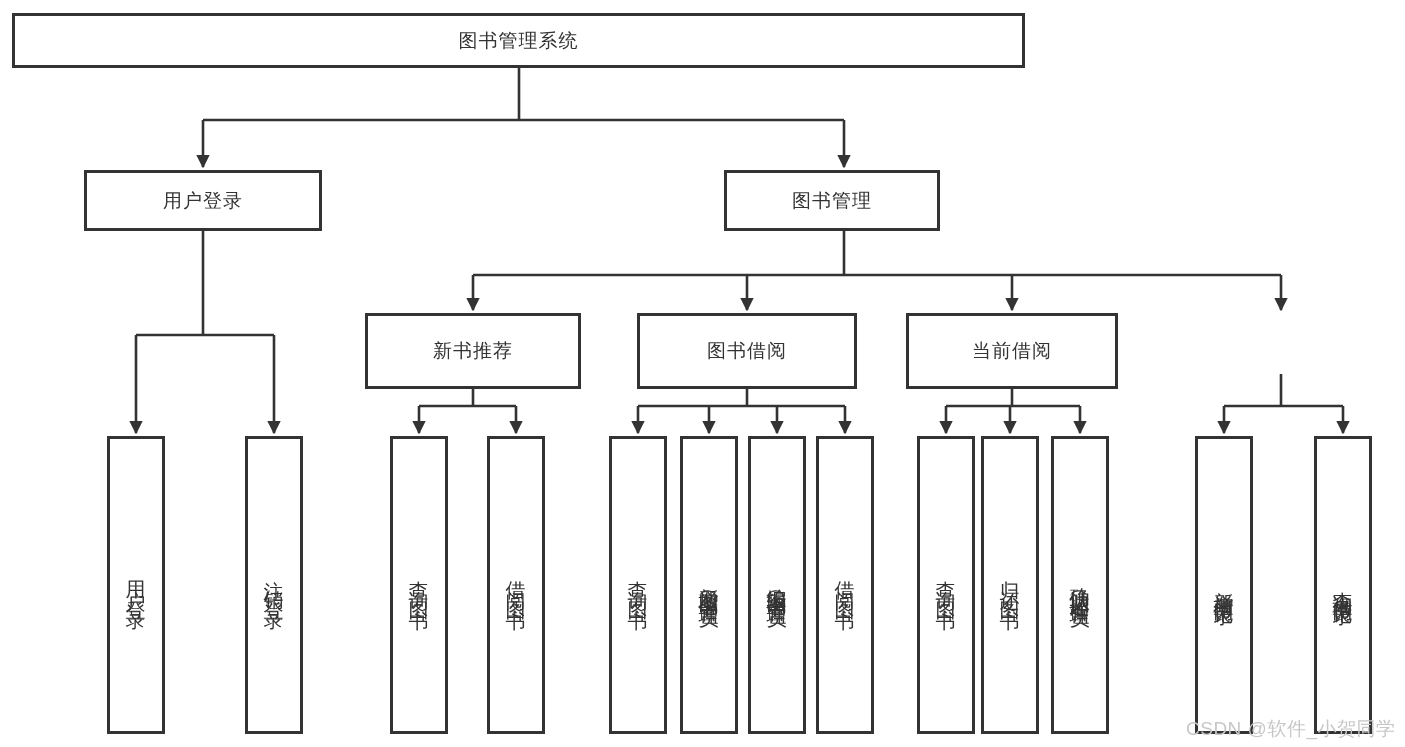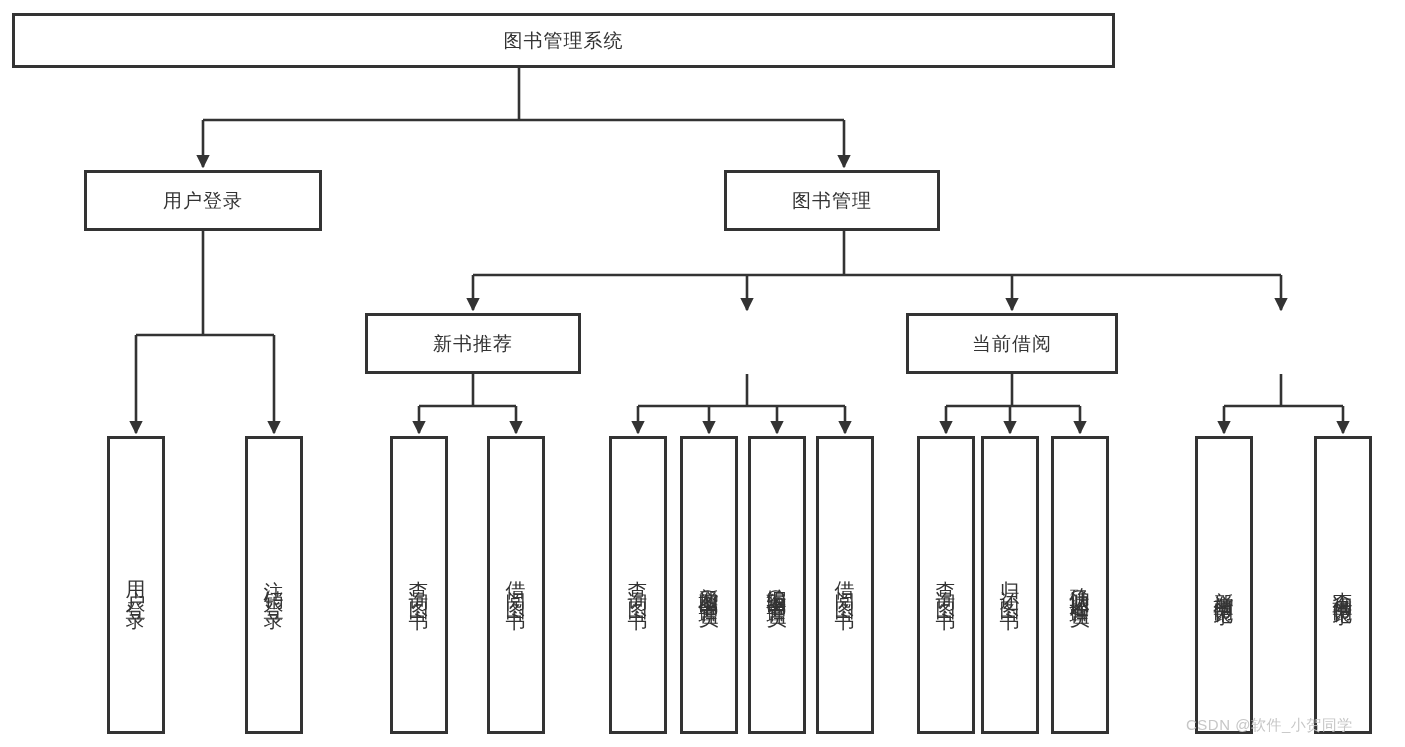--- a/index.html
+++ b/index.html
@@ -26,44 +26,44 @@
     box-sizing: border-box;
     background: #ffffff;
     border: 3px solid #333333;
     display: flex;
     align-items: center;
     justify-content: center;
     color: #333333;
     z-index: 2;
   }
   .h-node { font-size: 19px; letter-spacing: 1px; }
-  .root-node { left: 12px; top: 13px; width: 1103px; height: 55px; }
+  .root-node { left: 12px; top: 13px; width: 1013px; height: 55px; }
   .lvl2 { top: 170px; height: 61px; }
-  .lvl3 { top: 313px; height: 61px; }
+  .lvl3 { top: 313px; height: 76px; }
   .leaf {
     top: 436px;
     height: 298px;
     width: 58px;
   }
   .leaf .vtext {
     writing-mode: vertical-rl;
     text-orientation: mixed;
     font-size: 20px;
     line-height: 1;
     letter-spacing: 10px;
     color: #333333;
     white-space: nowrap;
   }
   .leaf .vtext.tight { letter-spacing: 3px; }
   .watermark {
     position: absolute;
     left: 1186px;
     top: 716px;
     z-index: 3;
-    font-size: 15px;
+    font-size: 19px;
     color: #c7c7c7;
     letter-spacing: 0.5px;
     white-space: nowrap;
   }
 </style>
 </head>
 <body>
 
 <div class="stage">
 
@@ -124,20 +124,23 @@
   <div class="node lvl2 h-node" style="left:84px;width:238px;">
     <span>用户登录</span>
   </div>
   <div class="node lvl2 h-node" style="left:724px;width:216px;">
     <span>图书管理</span>
   </div>
 
   <div class="node lvl3 h-node" style="left:365px;width:216px;">
     <span>新书推荐</span>
   </div>
+  <div class="node lvl3 h-node" style="left:637px;width:220px;">
+    <span>图书借阅</span>
+  </div>
   <div class="node lvl3 h-node" style="left:906px;width:212px;">
     <span>当前借阅</span>
   </div>
 
   <div class="node leaf" style="left:107px;">
     <span class="vtext">用户登录</span>
   </div>
   <div class="node leaf" style="left:245px;">
     <span class="vtext">注销登录</span>
   </div>

